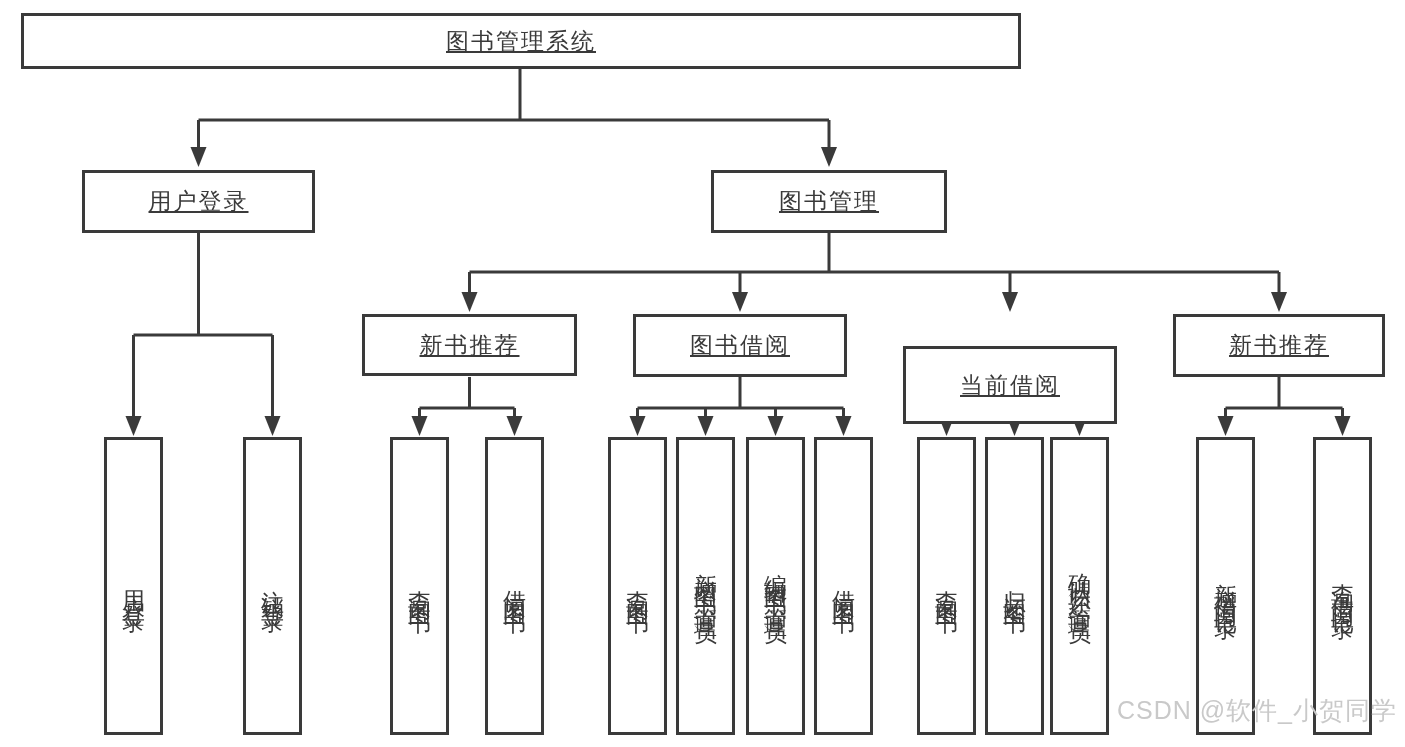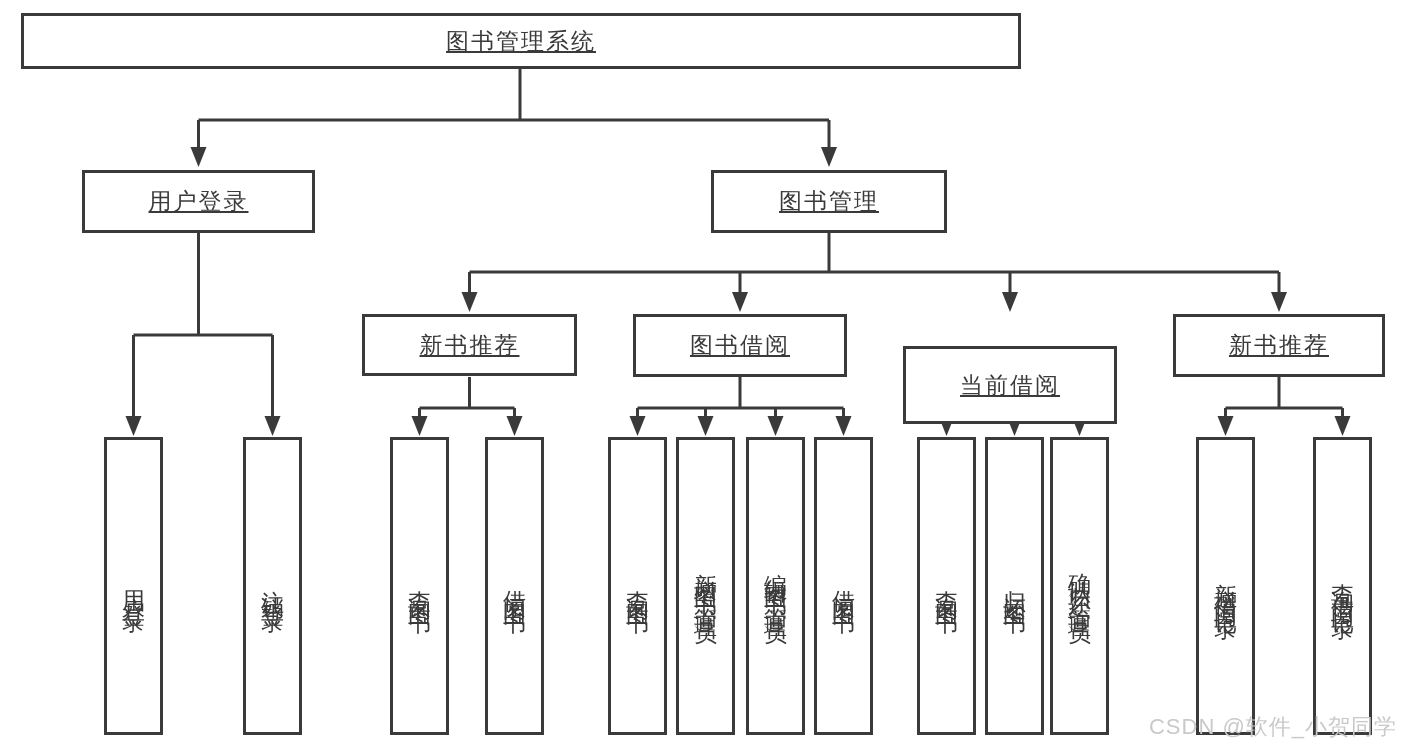--- a/index.html
+++ b/index.html
@@ -90,22 +90,22 @@
   .lf-7  { left: 746px; }
   .lf-8  { left: 814px; }
   .lf-9  { left: 917px; }
   .lf-10 { left: 985px; }
   .lf-11 { left: 1050px; }
   .lf-12 { left: 1196px; }
   .lf-13 { left: 1313px; }
   #watermark {
     position: absolute;
     right: 8px;
-    bottom: 5px;
-    font-size: 22px;
+    bottom: 20px;
+    font-size: 25px;
     letter-spacing: 1px;
     color: var(--color-watermark);
     z-index: 3;
     white-space: nowrap;
   }
 </style>
 </head>
 <body>
 
 <div id="canvas">

